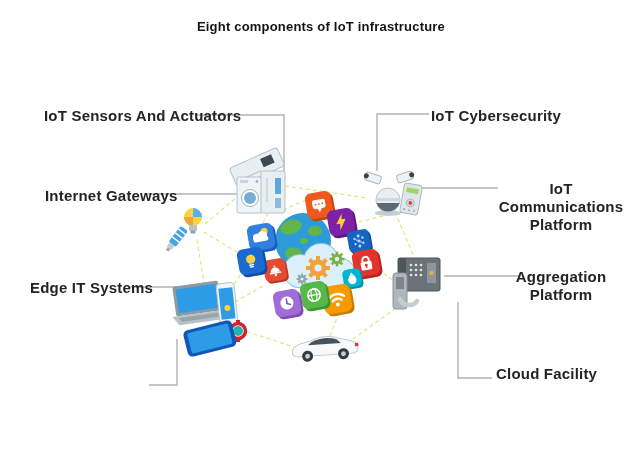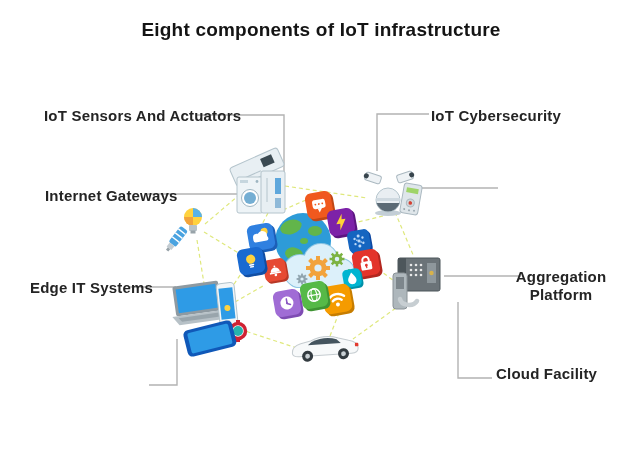--- a/index.html
+++ b/index.html
@@ -1,19 +1,19 @@
 <!DOCTYPE html>
 <html><head>
 <meta charset="utf-8">
 <style>
   html,body{margin:0;padding:0;background:#ffffff;}
   .stage{position:relative;width:642px;height:455px;background:#ffffff;overflow:hidden;
          font-family:"Liberation Sans",sans-serif;}
   .title{position:absolute;top:19px;left:0;width:100%;text-align:center;
-         font-size:19px;font-weight:800;color:#141414;letter-spacing:.2px;}
+         font-size:13px;font-weight:800;color:#141414;letter-spacing:.2px;}
   .label{position:absolute;font-size:15px;font-weight:700;color:#242424;
          letter-spacing:.2px;white-space:nowrap;}
   .label .ln{display:block;}
   .label.two{white-space:normal;text-align:center;line-height:18px;}
   .lbl-sensors{left:44px;top:107px;}
   .lbl-gateways{left:36px;top:187px;padding-left:9px;}
   .lbl-edge{left:30px;top:279px;}
   .lbl-clouddc{left:41px;top:377px;}
   .lbl-cyber{left:431px;top:107px;}
   .lbl-comms{left:498px;top:180px;width:126px;}
@@ -317,20 +317,24 @@
   </div>
   <div class="label lbl-gateways">
     <span class="ln">Internet Gateways</span>
   </div>
   <div class="label lbl-edge">
     <span class="ln">Edge IT Systems</span>
   </div>
   <div class="label lbl-cyber">
     <span class="ln">IoT Cybersecurity</span>
   </div>
+  <div class="label two lbl-comms">
+    <span class="ln">IoT Communications</span>
+    <span class="ln">Platform</span>
+  </div>
   <div class="label two lbl-analytics">
     <span class="ln">Aggregation Platform</span>
   </div>
   <div class="label lbl-cloudfac">
     <span class="ln">Cloud Facility</span>
   </div>
 
 </div>
 
 </body></html>

